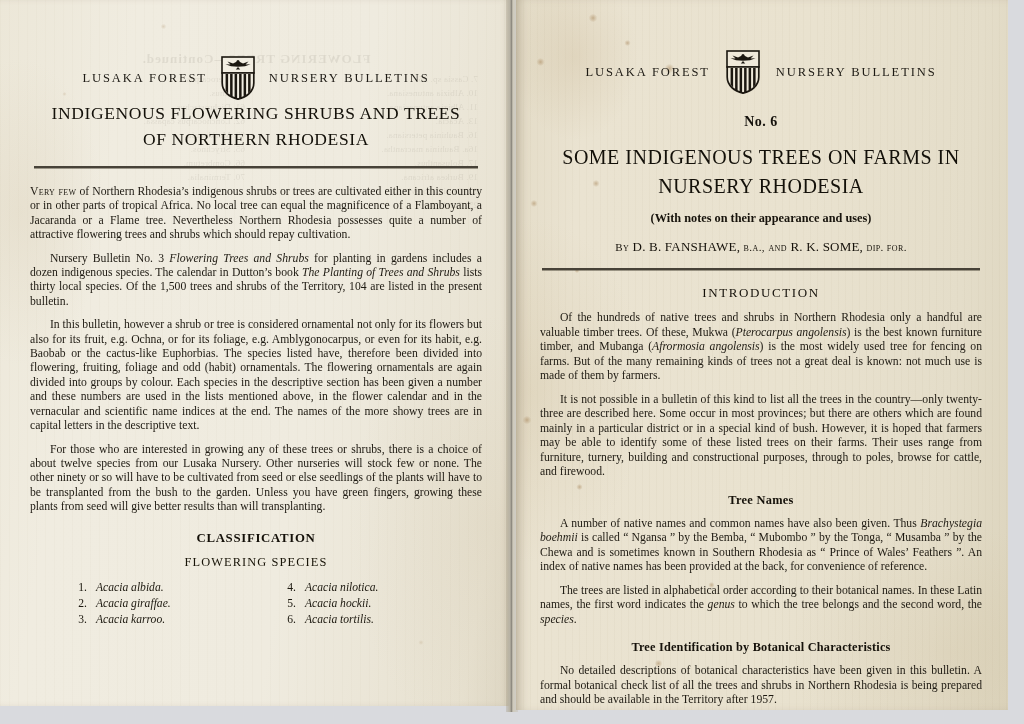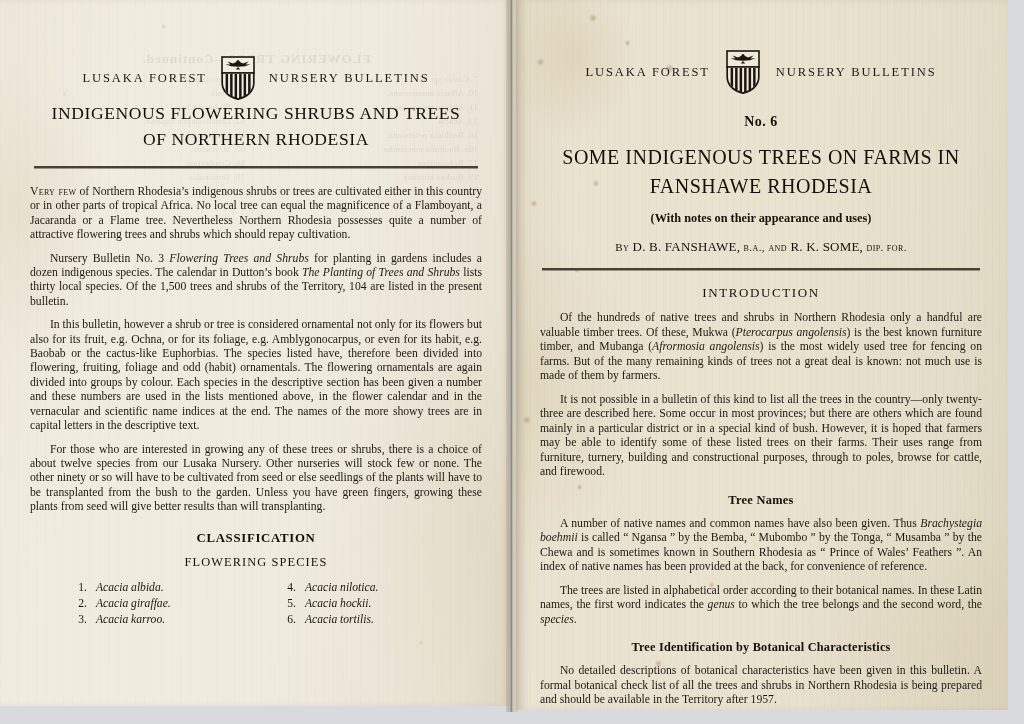--- a/index.html
+++ b/index.html
@@ -299,21 +299,21 @@
             <path d="M27.1 18 h2.5 v16.4 q-1.1 1.8 -2.5 3.2 Z"></path>
           </g>
         </svg>
         <span class="mast-word">NURSERY  BULLETINS</span>
       </div>
 
       <div class="issue-no">No. 6</div>
 
       <h1 class="doc-title">
         <span>SOME INDIGENOUS TREES ON FARMS IN</span><br>
-        <span>FANSHAWE RHODESIA</span>
+        <span>NURSERY RHODESIA</span>
       </h1>
 
       <div class="subtitle">(With notes on their appearance and uses)</div>
 
       <div class="byline">
         <span class="sc">By</span>
         <span>D. B. FANSHAWE,</span>
         <span class="sc">b.a.,</span>
         <span class="sc">and</span>
         <span>R. K. SOME,</span>

